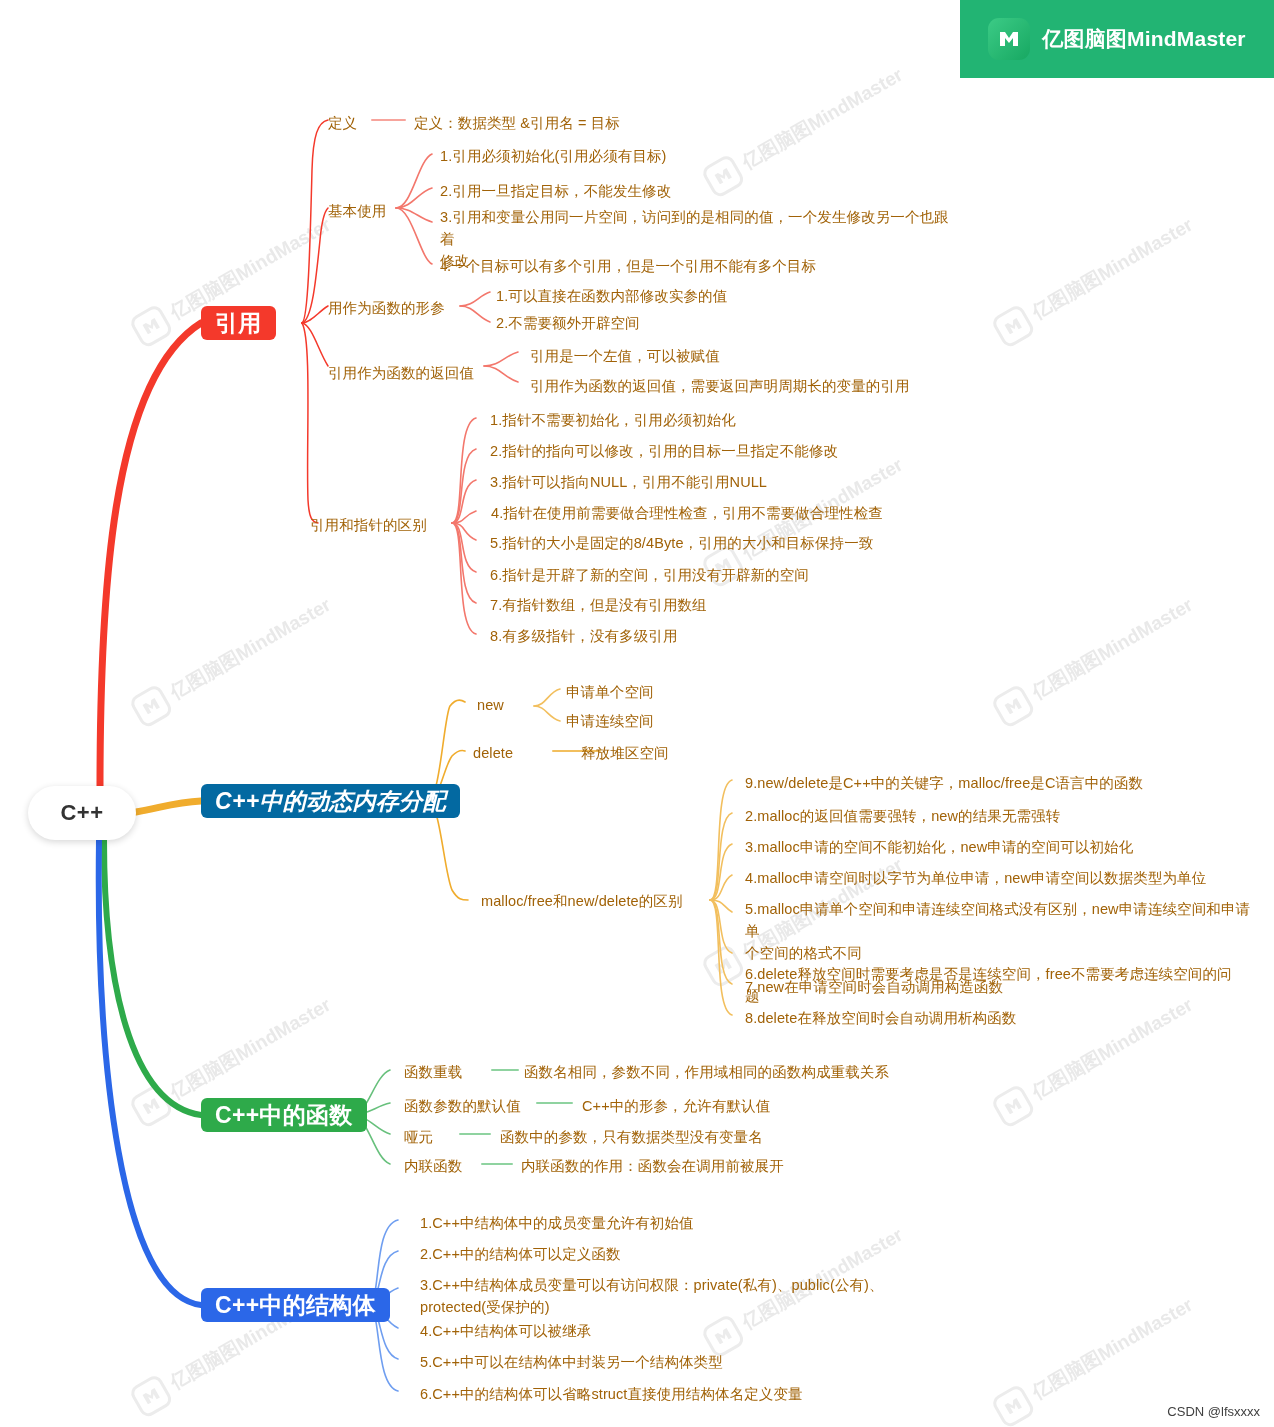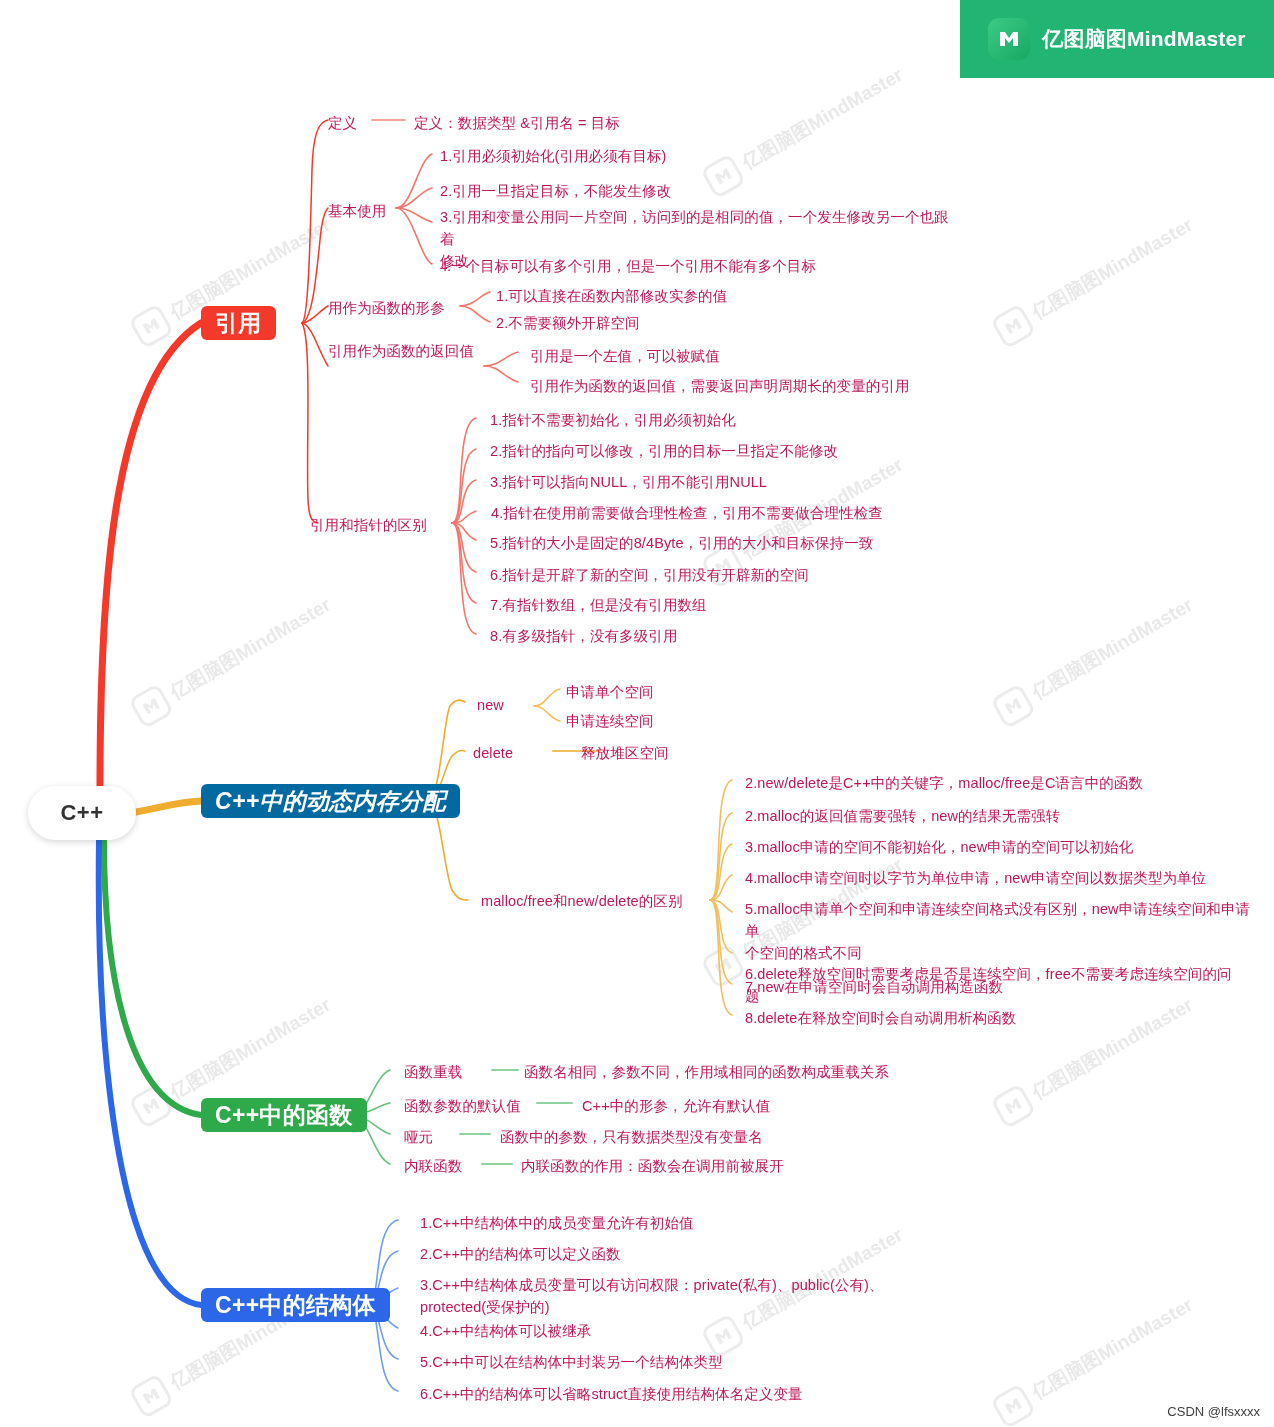--- a/index.html
+++ b/index.html
@@ -55,21 +55,21 @@
     letter-spacing: .3px;
   }
   .mn-ref    { left: 201px; top: 306px;  background: #f4392b; }
   .mn-mem    { left: 201px; top: 784px;  background: #0369a1; font-style: italic; }
   .mn-func   { left: 201px; top: 1098px; background: #2eaa4a; }
   .mn-struct { left: 201px; top: 1288px; background: #2b67e8; }
 
   
   .leaf {
     position: absolute;
-    color: #be185d;
+    color: #a16207;
     font-size: 14.5px;
     line-height: 22px;
     white-space: pre-wrap;
     letter-spacing: .1px;
   }
 
   
   .wm {
     position: absolute;
     color: #e9e9e9;
@@ -308,39 +308,39 @@
       <div class="leaf" style="left: 414px; top: 112px; width: 340px;">定义：数据类型 &amp;引用名 = 目标</div>
       <div class="leaf" style="left: 328px; top: 200px; width: 84px;">基本使用</div>
       <div class="leaf" style="left: 440px; top: 145px; width: 430px;">1.引用必须初始化(引用必须有目标)</div>
       <div class="leaf" style="left: 440px; top: 180px; width: 430px;">2.引用一旦指定目标，不能发生修改</div>
       <div class="leaf" style="left: 440px; top: 206px; width: 510px;">3.引用和变量公用同一片空间，访问到的是相同的值，一个发生修改另一个也跟着
 修改</div>
       <div class="leaf" style="left: 440px; top: 255px; width: 470px; font-family: Liberation Serif, serif;">4.一个目标可以有多个引用，但是一个引用不能有多个目标</div>
       <div class="leaf" style="left: 328px; top: 297px; width: 140px;">用作为函数的形参</div>
       <div class="leaf" style="left: 496px; top: 285px; width: 330px;">1.可以直接在函数内部修改实参的值</div>
       <div class="leaf" style="left: 496px; top: 312px; width: 330px;">2.不需要额外开辟空间</div>
-      <div class="leaf" style="left: 328px; top: 340px; width: 160px;">引用作为函数的返回值</div>
+      <div class="leaf" style="left: 328px; top: 362px; width: 160px;">引用作为函数的返回值</div>
       <div class="leaf" style="left: 530px; top: 345px; width: 330px;">引用是一个左值，可以被赋值</div>
       <div class="leaf" style="left: 530px; top: 375px; width: 450px;">引用作为函数的返回值，需要返回声明周期长的变量的引用</div>
       <div class="leaf" style="left: 310px; top: 514px; width: 140px;">引用和指针的区别</div>
       <div class="leaf" style="left: 490px; top: 409px; width: 420px;">1.指针不需要初始化，引用必须初始化</div>
       <div class="leaf" style="left: 490px; top: 440px; width: 440px;">2.指针的指向可以修改，引用的目标一旦指定不能修改</div>
       <div class="leaf" style="left: 490px; top: 471px; width: 420px;">3.指针可以指向NULL，引用不能引用NULL</div>
       <div class="leaf" style="left: 491px; top: 502px; width: 460px;">4.指针在使用前需要做合理性检查，引用不需要做合理性检查</div>
       <div class="leaf" style="left: 490px; top: 532px; width: 460px;">5.指针的大小是固定的8/4Byte，引用的大小和目标保持一致</div>
       <div class="leaf" style="left: 490px; top: 564px; width: 440px;">6.指针是开辟了新的空间，引用没有开辟新的空间</div>
       <div class="leaf" style="left: 490px; top: 594px; width: 400px;">7.有指针数组，但是没有引用数组</div>
       <div class="leaf" style="left: 490px; top: 625px; width: 400px;">8.有多级指针，没有多级引用</div>
       <div class="leaf" style="left: 477px; top: 694px; width: 60px;">new</div>
       <div class="leaf" style="left: 566px; top: 681px; width: 200px;">申请单个空间</div>
       <div class="leaf" style="left: 566px; top: 710px; width: 200px;">申请连续空间</div>
       <div class="leaf" style="left: 473px; top: 742px; width: 75px;">delete</div>
       <div class="leaf" style="left: 581px; top: 742px; width: 200px;">释放堆区空间</div>
       <div class="leaf" style="left: 481px; top: 890px; width: 230px;">malloc/free和new/delete的区别</div>
-      <div class="leaf" style="left: 745px; top: 772px; width: 470px;">2.new/delete是C++中的关键字，malloc/free是C语言中的函数</div>
+      <div class="leaf" style="left: 745px; top: 772px; width: 470px;">9.new/delete是C++中的关键字，malloc/free是C语言中的函数</div>
       <div class="leaf" style="left: 745px; top: 805px; width: 470px;">2.malloc的返回值需要强转，new的结果无需强转</div>
       <div class="leaf" style="left: 745px; top: 836px; width: 470px;">3.malloc申请的空间不能初始化，new申请的空间可以初始化</div>
       <div class="leaf" style="left: 745px; top: 867px; width: 490px;">4.malloc申请空间时以字节为单位申请，new申请空间以数据类型为单位</div>
       <div class="leaf" style="left: 745px; top: 898px; width: 510px;">5.malloc申请单个空间和申请连续空间格式没有区别，new申请连续空间和申请单
 个空间的格式不同</div>
       <div class="leaf" style="left: 745px; top: 963px; width: 500px;">6.delete释放空间时需要考虑是否是连续空间，free不需要考虑连续空间的问题</div>
       <div class="leaf" style="left: 745px; top: 976px; width: 420px;">7.new在申请空间时会自动调用构造函数</div>
       <div class="leaf" style="left: 745px; top: 1007px; width: 420px;">8.delete在释放空间时会自动调用析构函数</div>
       <div class="leaf" style="left: 404px; top: 1061px; width: 80px;">函数重载</div>
       <div class="leaf" style="left: 524px; top: 1061px; width: 400px;">函数名相同，参数不同，作用域相同的函数构成重载关系</div>

